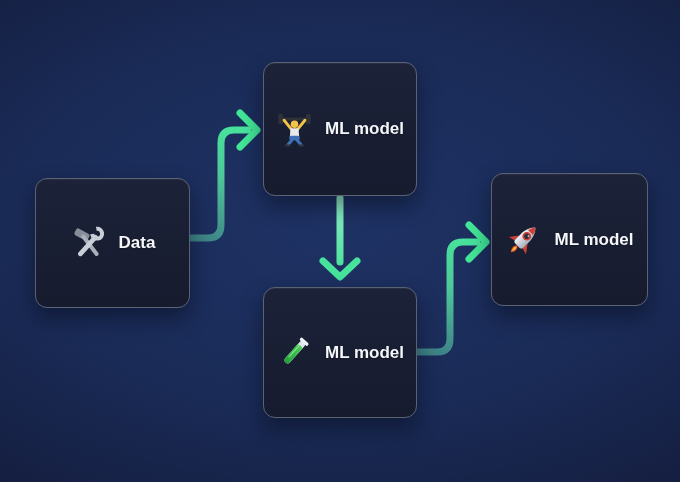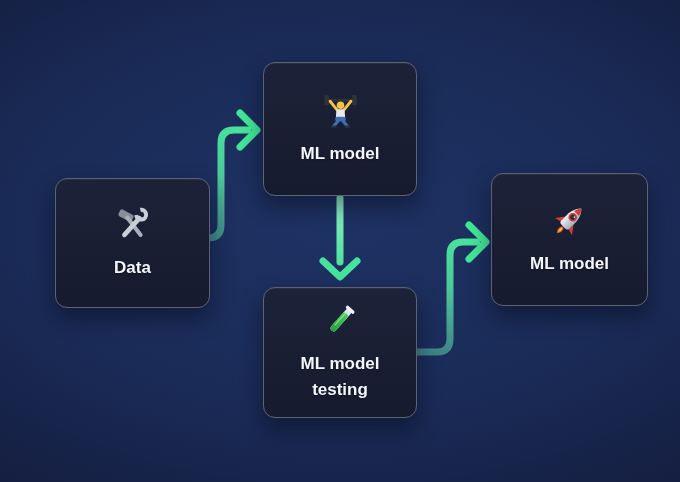--- a/index.html
+++ b/index.html
@@ -7,37 +7,37 @@
     position:relative;
     width:680px;height:482px;
     overflow:hidden;
     background:radial-gradient(ellipse 118% 98% at 50% 46%,
       #1e3264 0%, #1a2b57 40%, #141d3e 72%, #0f1429 100%);
     font-family:"Liberation Sans", sans-serif;
   }
   .arrow-layer{position:absolute;left:0;top:0;width:680px;height:482px;pointer-events:none;}
   .node{
     position:absolute;
-    display:flex;flex-direction:column;align-items:center;justify-content:center;
+    display:flex;flex-direction:row;align-items:center;justify-content:center;
     gap:12px;
     background:linear-gradient(180deg,#1c2238 0%,#161b2e 100%);
     border:1.5px solid #5c6274;
     border-radius:12px;
     box-shadow:0 10px 22px rgba(4,7,18,.45), inset 0 1px 0 rgba(255,255,255,.05);
     box-sizing:border-box;
   }
   .node-label{
     text-align:center;
     font-size:17px;line-height:26px;font-weight:700;
     color:#f4f6fa;
     text-shadow:0 1px 2px rgba(0,0,0,.4);
   }
   .node-label span{display:block;}
   .node-icon{width:37px;height:37px;display:block;}
-  #node-data-preparation {left:35px;  top:178px; width:155px; height:130px;margin-left:20px;}
+  #node-data-preparation {left:35px;  top:178px; width:155px; height:130px;}
   #node-ml-model-training{left:263px; top:62px;  width:154px; height:134px;}
   #node-ml-model-testing {left:263px; top:287px; width:154px; height:131px;}
   #node-ml-model-deployment{left:491px;top:173px;width:157px; height:133px;}
 </style>
 </head>
 <body>
 
 <div class="stage">
 
   <svg class="arrow-layer" viewBox="0 0 680 482">
@@ -117,21 +117,20 @@
     <svg class="node-icon" viewBox="0 0 64 64">
       <g transform="rotate(42 32 32)">
         <rect x="26.5" y="7" width="11" height="48" rx="5.5" fill="#dfe5ec"></rect>
         <rect x="26.5" y="16" width="11" height="39" rx="5.5" fill="url(#liquidGrad)"></rect>
         <rect x="23" y="4" width="18" height="6" rx="3" fill="#eef1f5"></rect>
         <line x1="30" y1="16" x2="30" y2="44" stroke="#ffffff" stroke-width="2" opacity="0.45" stroke-linecap="round"></line>
       </g>
     </svg>
     <div class="node-label">
       <span>ML model</span>
-      <span>testing</span>
     </div>
   </div>
 
   <div class="node" id="node-ml-model-deployment">
     <svg class="node-icon" viewBox="0 0 64 64">
       <g transform="rotate(45 32 32)">
         <path d="M32 47 C37 51 37 57 32 63 C27 57 27 51 32 47 Z" fill="#e8542a"></path>
         <path d="M32 49 C34.5 52 34.5 56 32 60 C29.5 56 29.5 52 32 49 Z" fill="#f8c63d"></path>
         <path d="M22 32 L11 47 L22 44 Z" fill="#d23f34"></path>
         <path d="M42 32 L53 47 L42 44 Z" fill="#d23f34"></path>

